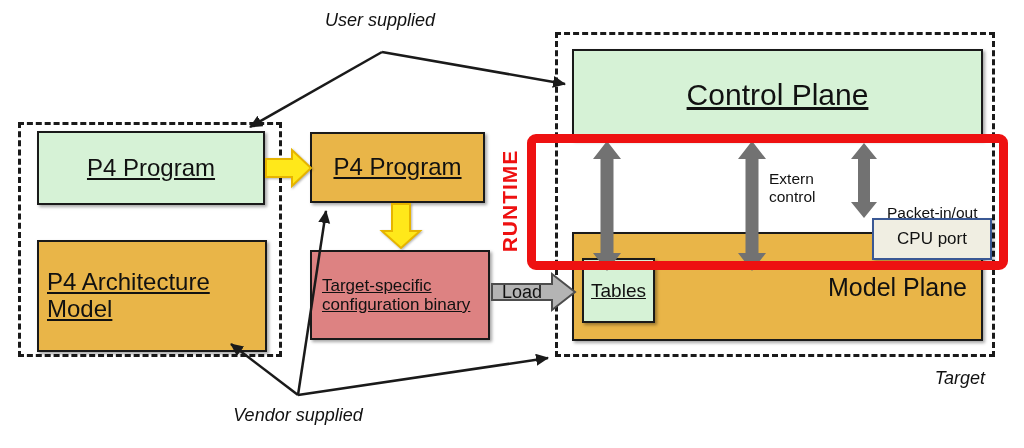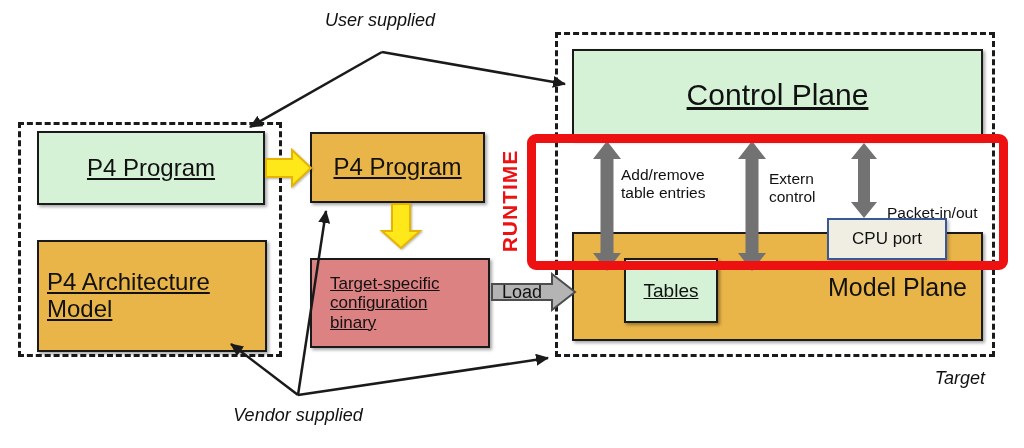--- a/index.html
+++ b/index.html
@@ -17,21 +17,21 @@
     z-index:2;box-shadow:2px 2px 3px rgba(0,0,0,0.35);
     line-height:1.12;
     text-decoration:underline;
   }
   .green{background:var(--c-green,#d6f2d6);}
   .orange{background:var(--c-orange,#e9b548);}
   .pink{background:var(--c-pink,#dd8282);}
   .cpu{
     background:var(--c-cpu-bg,#f0eee2);border:2px solid var(--c-cpu-border,#3a5894);
     z-index:4;box-shadow:2px 2px 3px rgba(0,0,0,0.25);
-    display:flex;align-items:center;justify-content:center;
+    display:flex;align-items:center;justify-content:center;margin-left:45px;
   }
   
   .t-xl{font-size:30px;}
   .t-lg{font-size:24px;}
   .t-md{font-size:19px;}
   .t-sm{font-size:17px;}
   .italiclabel{font-style:italic;font-size:18px;z-index:6;text-align:center;}
   .arrowlabel{font-size:15.5px;line-height:1.18;z-index:6;}
   .dataplane-label{
     position:absolute;right:14px;top:50%;transform:translateY(-50%);
@@ -65,31 +65,31 @@
   <div class="abs node green t-lg" style="left:37px;top:131px;width:228px;height:74px;">
     <span>P4 Program</span>
   </div>
   <div class="abs node orange t-lg" style="left:37px;top:240px;width:230px;height:112px;padding:12px 8px;">
     <span>P4 Architecture Model</span>
   </div>
 
   <div class="abs node orange t-lg" style="left:310px;top:132px;width:175px;height:71px;">
     <span>P4 Program</span>
   </div>
-  <div class="abs node pink t-sm" style="left:310px;top:250px;width:180px;height:90px;padding:0 18px;margin-top:8px;">
+  <div class="abs node pink t-sm" style="left:310px;top:250px;width:180px;height:90px;padding:0 10px;">
     <span>Target-specific configuration binary</span>
   </div>
 
   <div class="abs node green t-xl" style="left:572px;top:49px;width:411px;height:91px;">
     <span>Control Plane</span>
   </div>
   <div class="abs node orange" style="left:572px;top:232px;width:411px;height:109px;">
     <span class="dataplane-label">Model Plane</span>
   </div>
-  <div class="abs node green t-md" style="left:624px;top:258px;width:94px;height:65px;z-index:3;">
+  <div class="abs node green t-md" style="left:582px;top:258px;width:73px;height:65px;z-index:3;">
     <span>Tables</span>
   </div>
   <div class="abs cpu t-sm" style="left:827px;top:218px;width:120px;height:42px;">
     <span>CPU port</span>
   </div>
 
   <svg class="layer" width="1024" height="448" viewBox="0 0 1024 448">
     <defs>
       <marker id="arr" markerUnits="userSpaceOnUse" markerWidth="15" markerHeight="13" refX="12" refY="6" orient="auto">
         <path d="M0,0 L13,6 L0,12 Z" fill="#1a1a1a"></path>
@@ -110,21 +110,20 @@
     <polygon class="grayarrow" points="752,141 766,159 758.5,159 758.5,253 766,253 752,271 738,253 745.5,253 745.5,159 738,159"></polygon>
     <polygon class="grayarrow" points="864,143 877,159 870,159 870,202 877,202 864,218 851,202 858,202 858,159 851,159"></polygon>
 
     <polygon class="loadarrow" points="492,284 552,284 552,274 575,292 552,310 552,300 492,300"></polygon>
   </svg>
 
   <div class="abs italiclabel" style="left:280px;top:10px;width:200px;">User supplied</div>
   <div class="abs italiclabel" style="left:190px;top:405px;width:216px;">Vendor supplied</div>
   <div class="abs italiclabel" style="left:855px;top:368px;width:130px;text-align:right;">Target</div>
 
-  <div class="abs arrowlabel" style="left:621px;top:166px;width:108px;">Add/remove table entries</div>
   <div class="abs arrowlabel" style="left:769px;top:170px;width:64px;">Extern control</div>
   <div class="abs arrowlabel" style="left:887px;top:164px;width:120px;white-space:nowrap;margin-top:40px;">Packet-in/out</div>
 
   <div class="abs loadtext" style="left:496px;top:282px;width:52px;text-align:center;">Load</div>
 
   <div class="abs redrect" style="left:527px;top:134px;width:481px;height:136px;"></div>
   <div class="abs runtime" style="left:510px;top:201px;">RUNTIME</div>
 
 </div>
 

